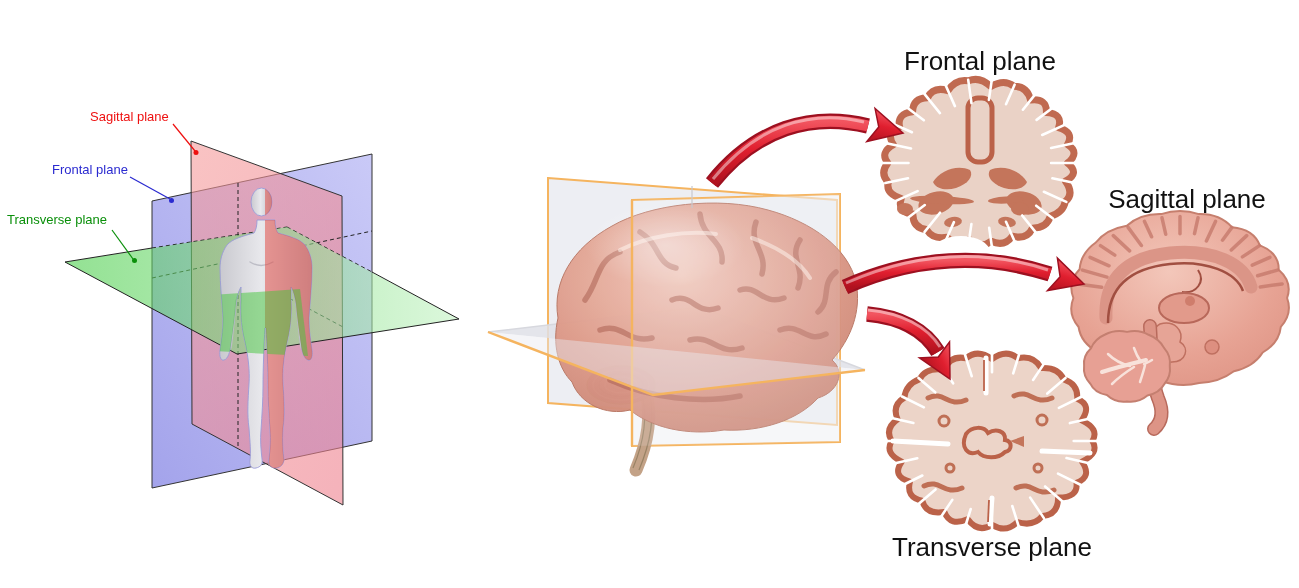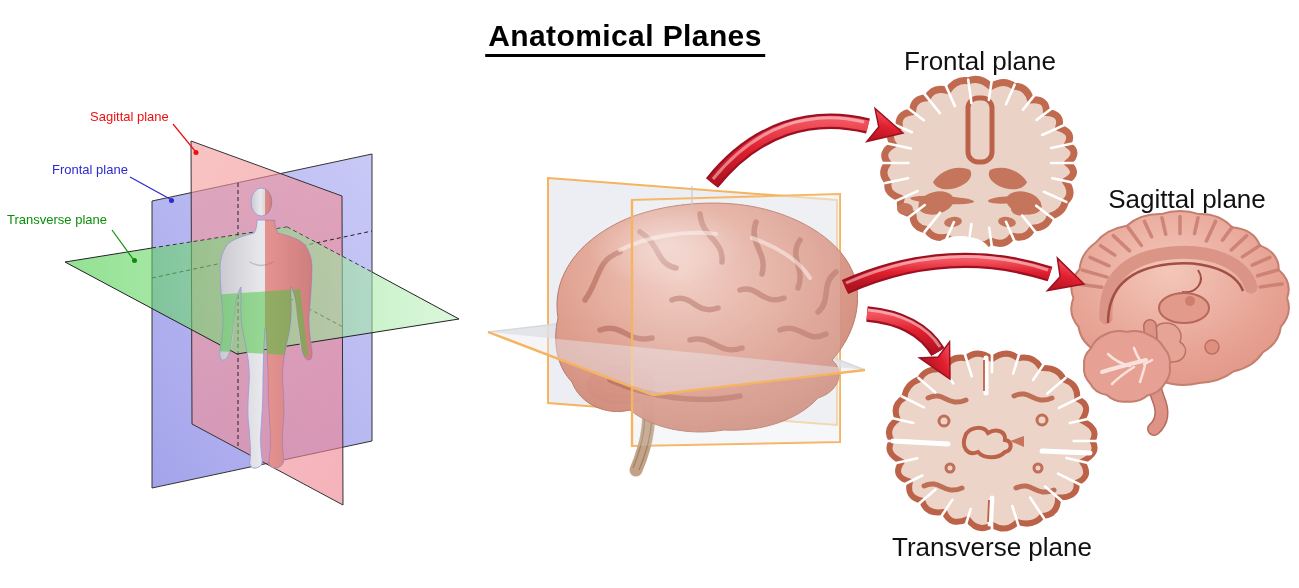--- a/index.html
+++ b/index.html
@@ -272,21 +272,20 @@
       <path d="M867,314 C900,317 925,330 938,352" stroke="var(--arrow-red-dark)" stroke-width="15.5" fill="none"></path>
       <path d="M867,314 C900,317 925,330 938,352" stroke="url(#aGrad)" stroke-width="11" fill="none"></path>
       <path d="M868,310 C901,313 927,326 940,347" stroke="rgba(255,255,255,0.45)" stroke-width="3" fill="none"></path>
       <g transform="translate(950,379) rotate(62)">
         <polygon points="0,0 -33,-17 -25,0 -33,17" fill="url(#aGrad)" stroke="var(--arrow-red-dark)" stroke-width="1.5"></polygon>
       </g>
     </g>
   </g>
 </svg>
 
-  <div class="title">Anatomical Planes</div>
 
   <div class="small-label lbl-sagittal" style="left:90px;top:110px">Sagittal plane</div>
   <div class="small-label lbl-frontal" style="left:52px;top:163px">Frontal plane</div>
   <div class="small-label lbl-transverse" style="left:7px;top:213px">Transverse plane</div>
 
   <div class="sec-label" style="left:980px;top:47px">Frontal plane</div>
   <div class="sec-label" style="left:1187px;top:185px">Sagittal plane</div>
   <div class="sec-label" style="left:992px;top:533px">Transverse plane</div>
 </div>
 

